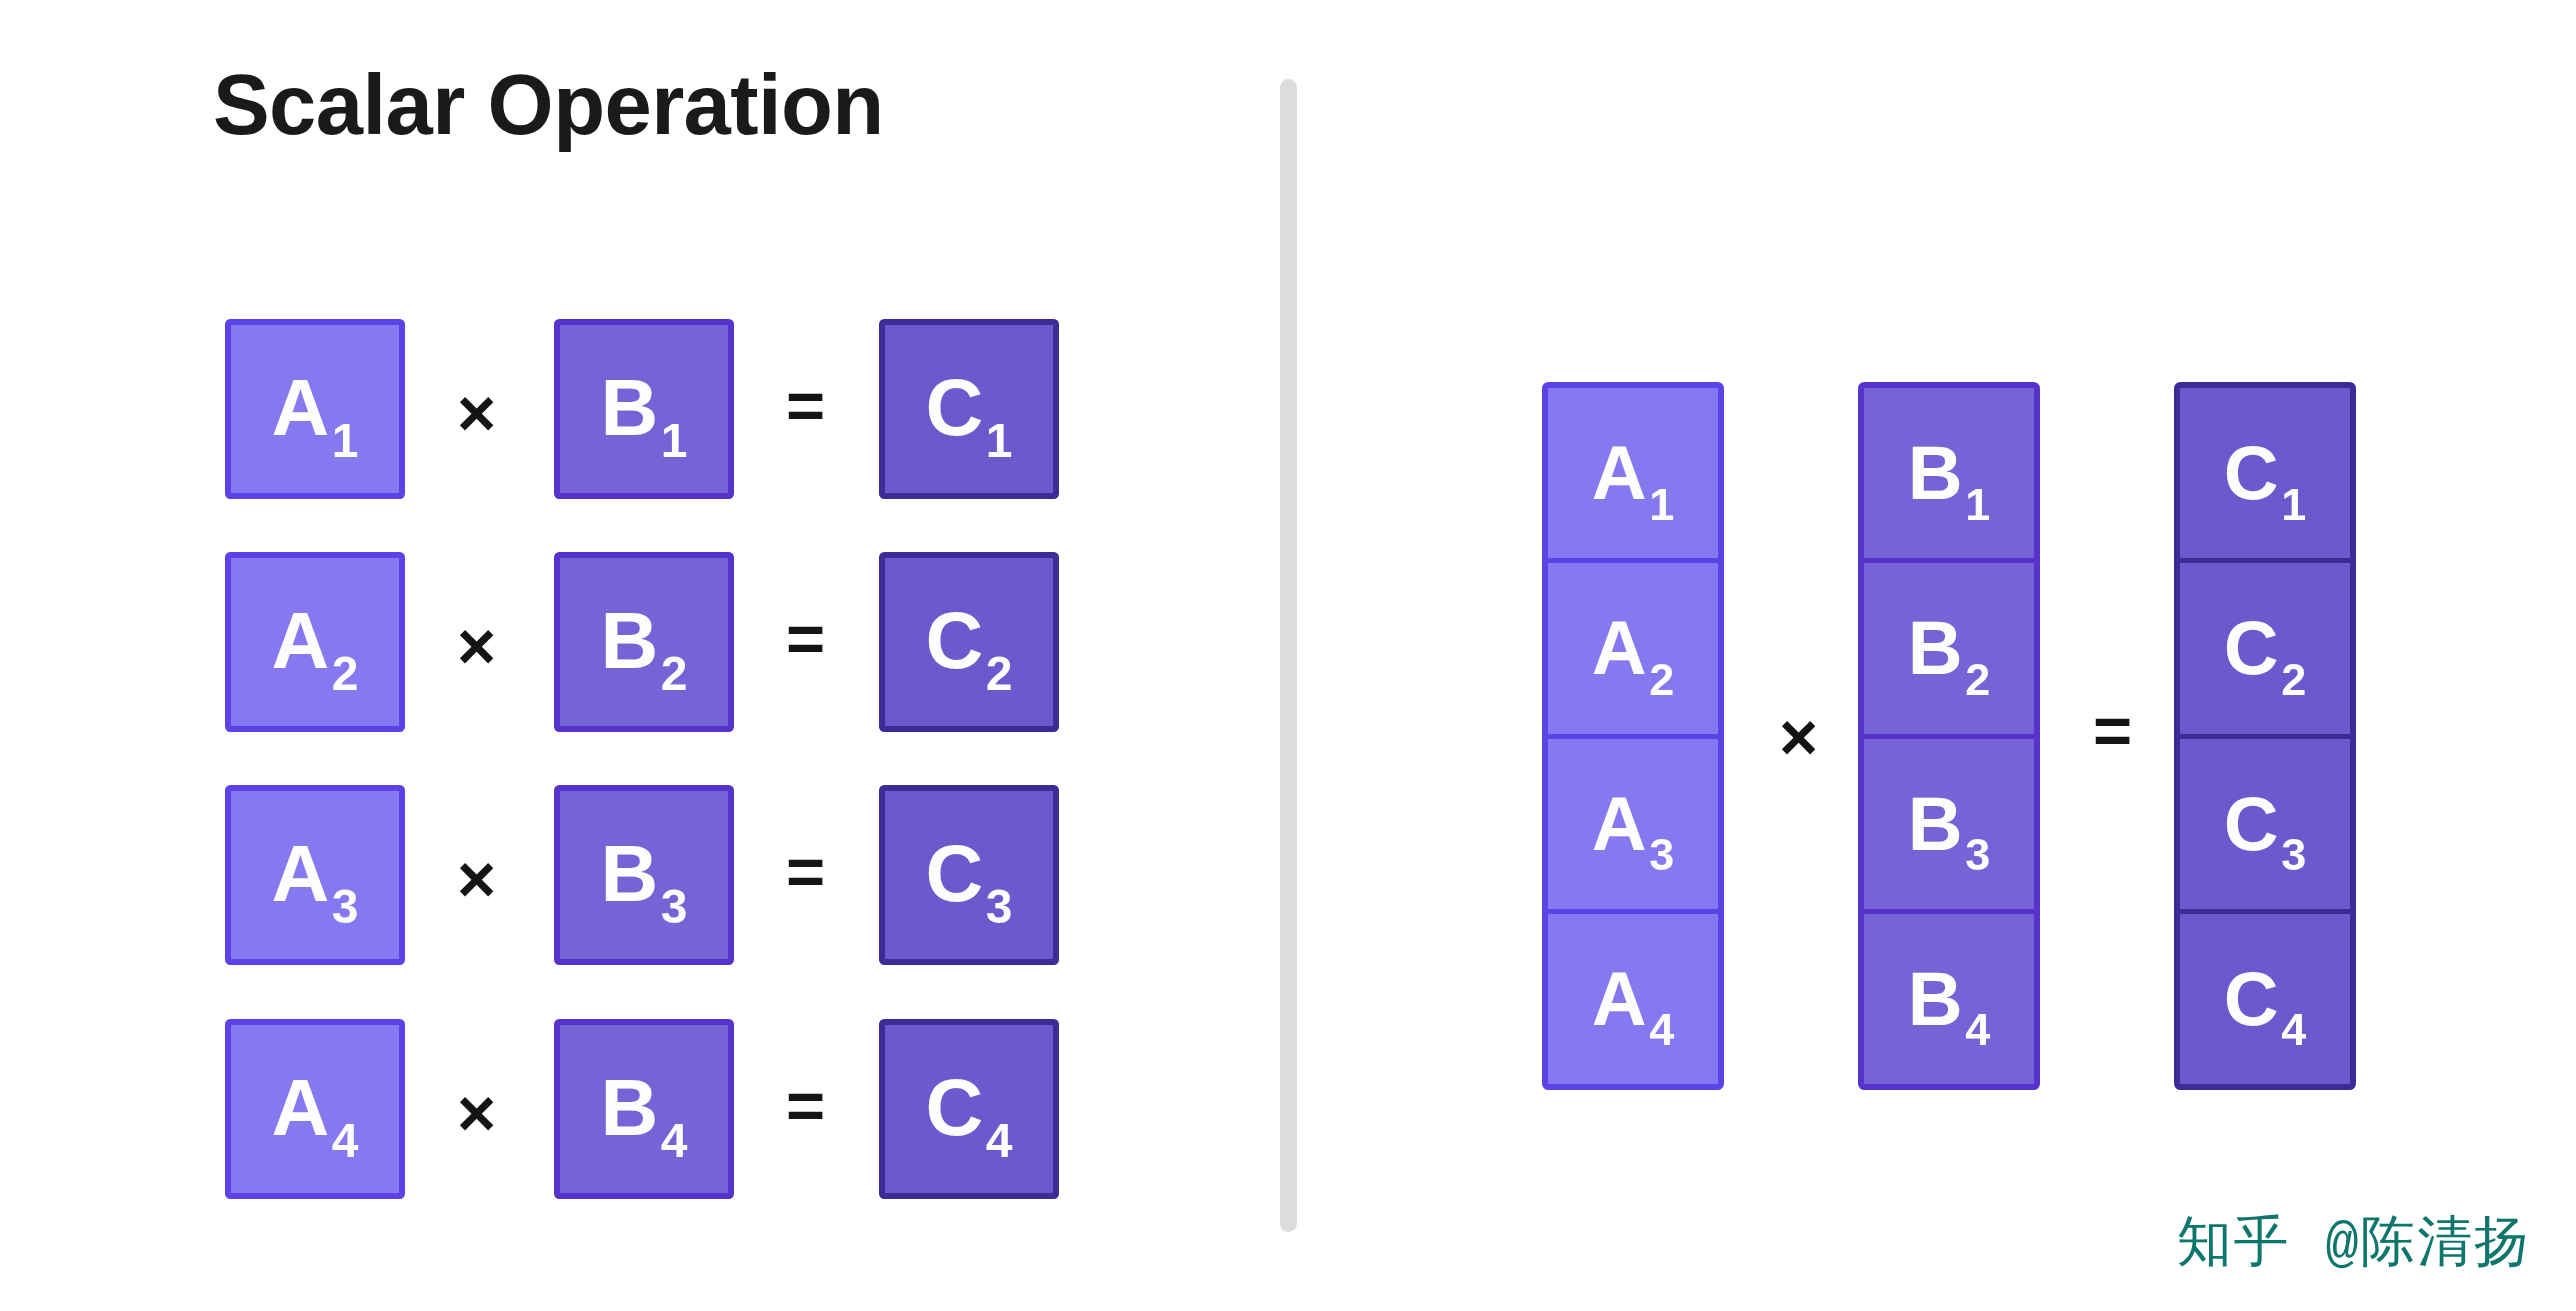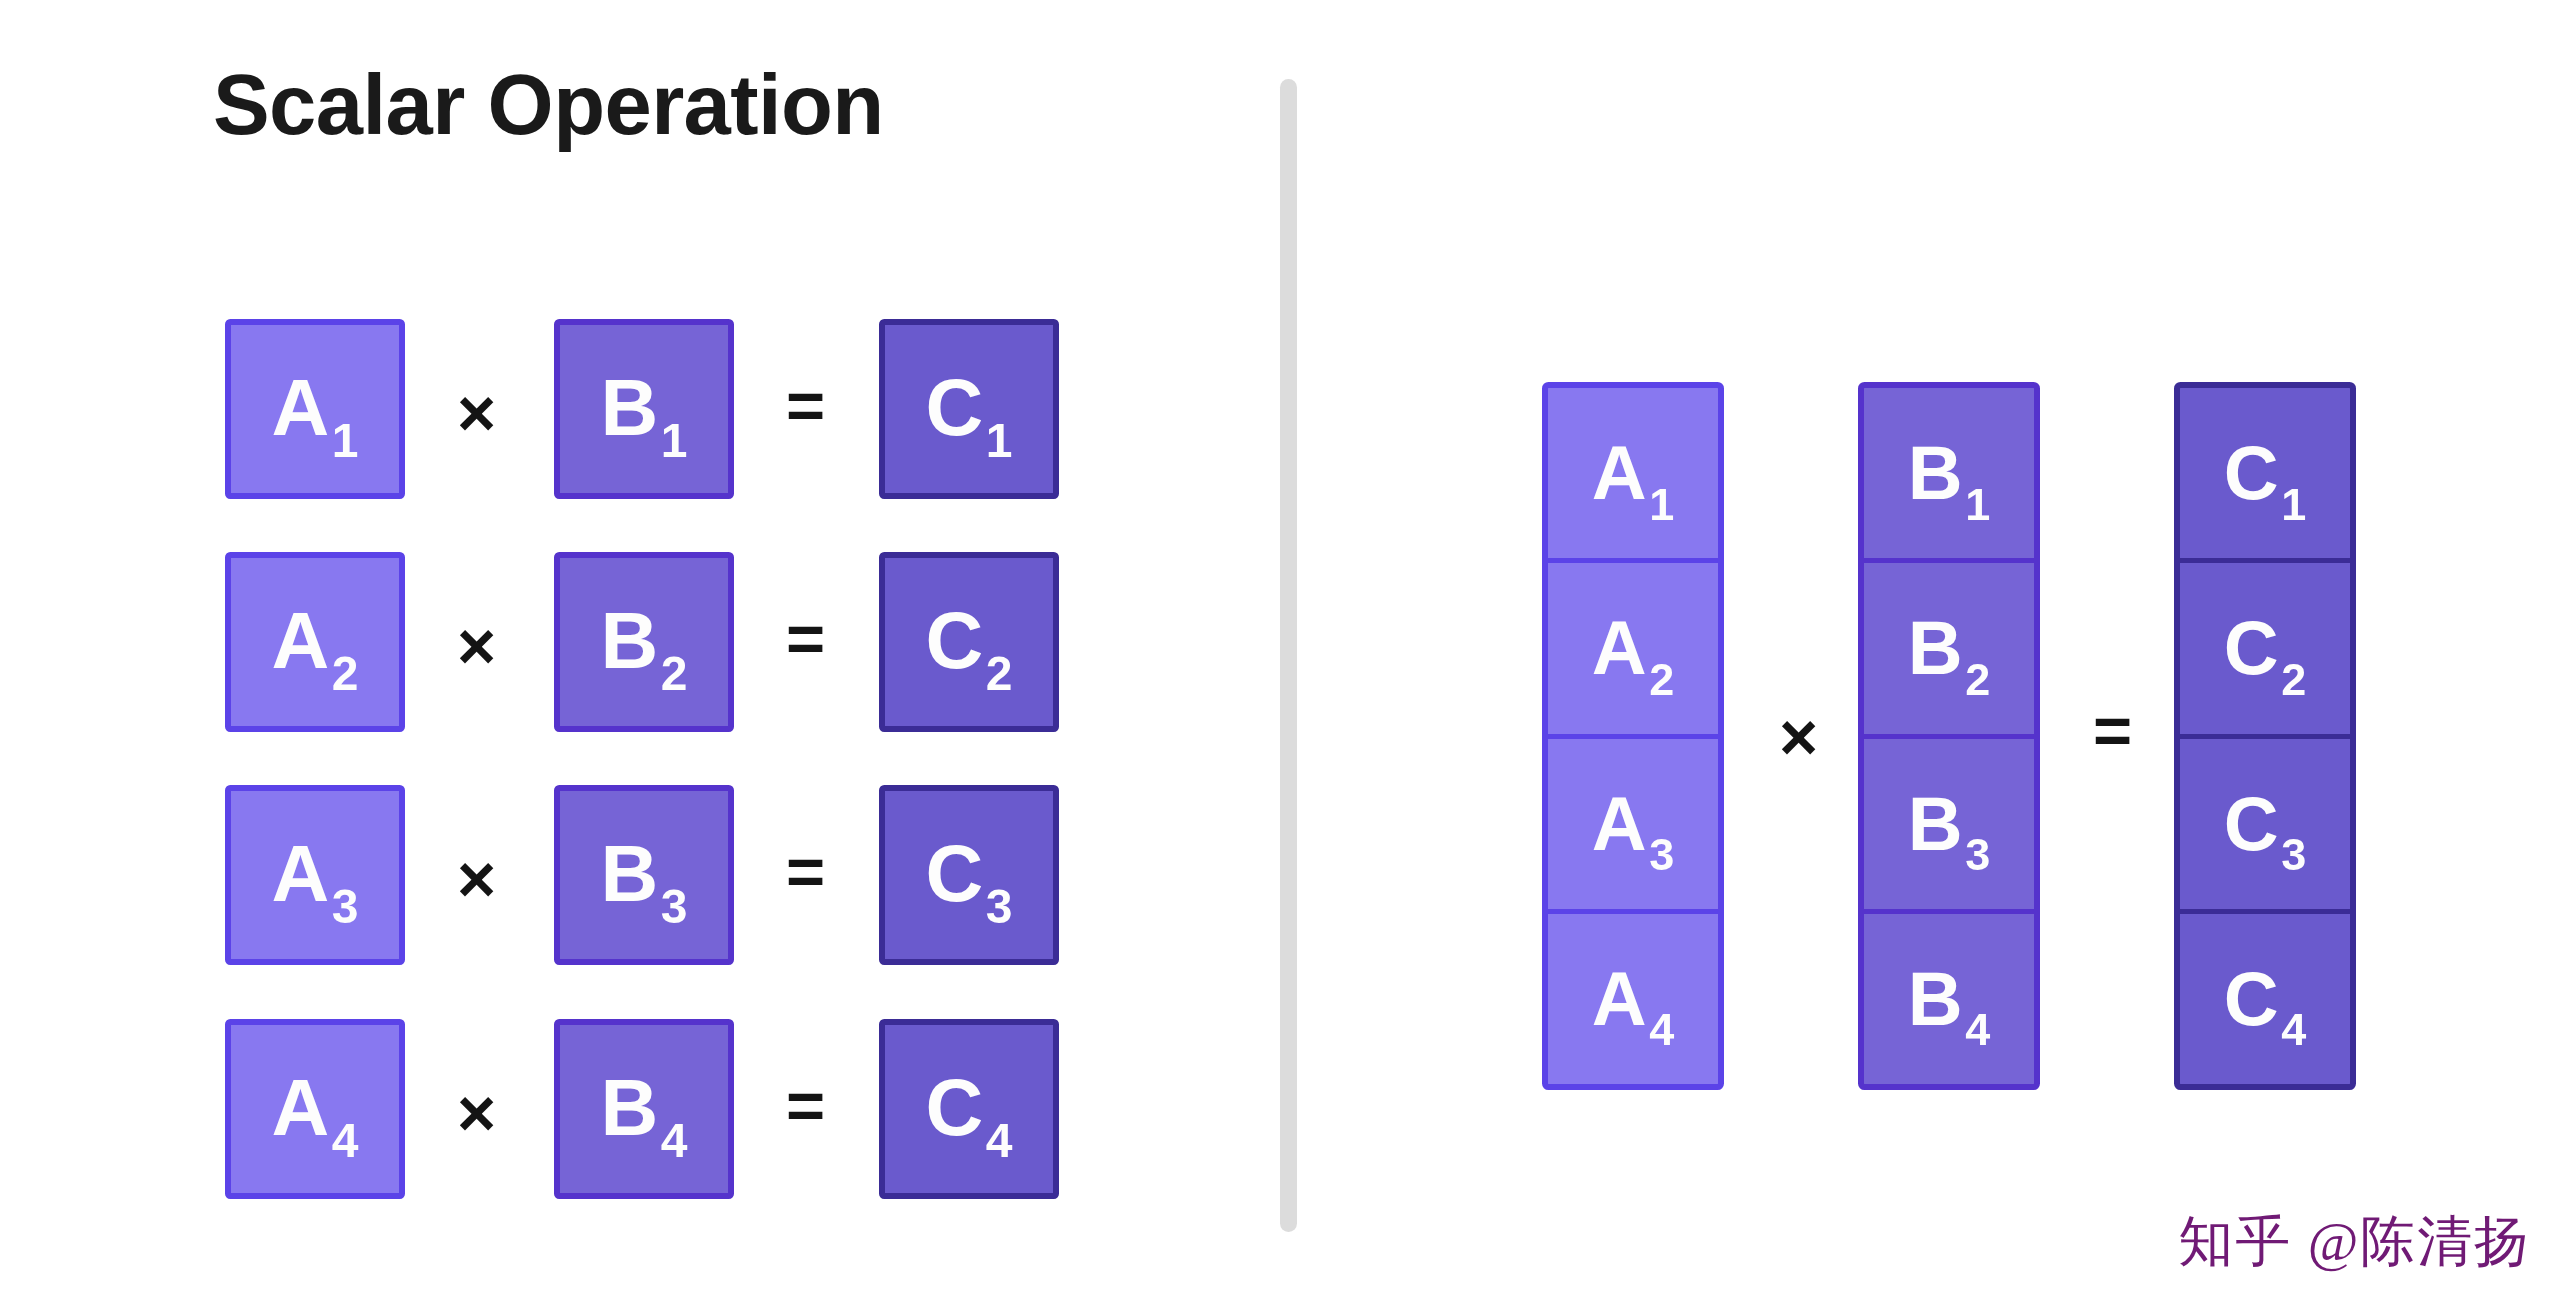--- a/index.html
+++ b/index.html
@@ -101,25 +101,25 @@
     line-height:1;
   }
   .vector .base{font-size:76px;}
   .vector .sub{font-size:45px;margin-left:2.6px;position:relative;top:20.6px;}
 
   
   .watermark{
     position:absolute;
     right:45px;bottom:33px;
     font-size:55px;
-    color:#701a75;
+    color:#0f766e;
     font-weight:500;
     white-space:nowrap;
     letter-spacing:1.9px;
-    font-family:Liberation Serif, serif;
+    font-family:Liberation Mono, monospace;
   }
 </style>
 </head>
 <body>
 
 <div class="stage">
 
   <div id="title-scalar" class="panel-title">Scalar Operation</div>
 
   <div class="cell v-a" style="left:225px;top:319px;width:180px;height:180px;">

